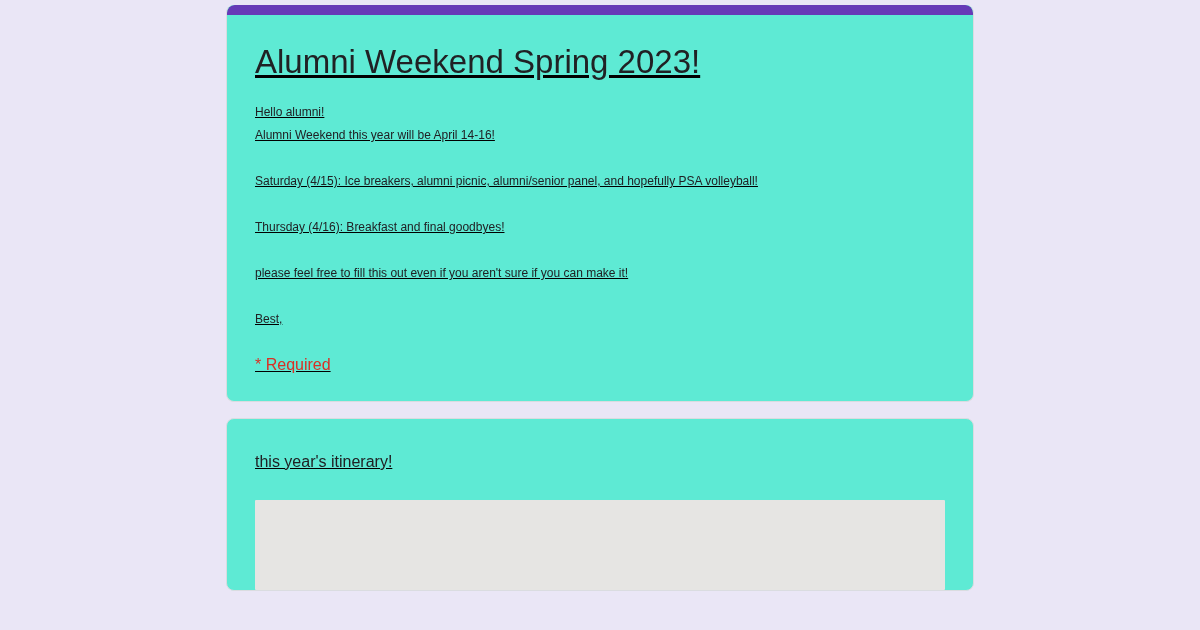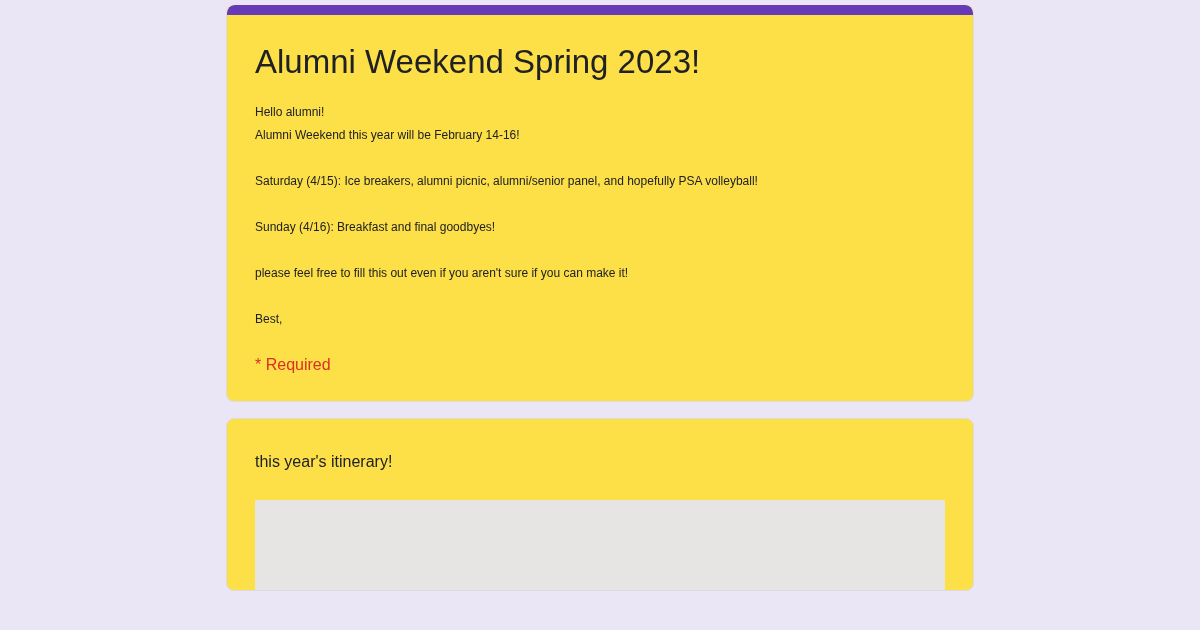--- a/index.html
+++ b/index.html
@@ -24,25 +24,26 @@
   .form-column {
     position: absolute;
     left: 226px;
     top: 5px;
     width: 748px;
   }
 
   
   .card {
     position: relative;
-    background: #fde047;
+    background: #5eead4;
     border: 1px solid #dadce0;
     border-radius: 8px;
     box-sizing: border-box;
     box-shadow: 0 0 0 0 rgba(0,0,0,0);
+    text-decoration: underline;
   }
 
   .card--header {
     border-top: none;
     border-radius: 8px 8px 8px 8px;
     overflow: hidden;
   }
 
   .header-stripe {
     height: 10px;
@@ -119,27 +120,27 @@
 
     <div class="card card--header">
       <div class="header-stripe"></div>
       <div class="card-body">
 
         <h1 class="form-title">Alumni Weekend Spring 2023!</h1>
 
         <div class="form-description">
           <p>
             <span>Hello alumni!</span><br>
-            <span>Alumni Weekend this year will be February 14-16!</span>
+            <span>Alumni Weekend this year will be April 14-16!</span>
           </p>
           <p>
             <span>Saturday (4/15): Ice breakers, alumni picnic, alumni/senior panel, and hopefully PSA volleyball!</span>
           </p>
           <p>
-            <span>Sunday (4/16): Breakfast and final goodbyes!</span>
+            <span>Thursday (4/16): Breakfast and final goodbyes!</span>
           </p>
           <p>
             <span>please feel free to fill this out even if you aren't sure if you can make it!</span>
           </p>
           <p>
             <span>Best,</span><br>
           </p>
         </div>
 
         <div class="required-note">* Required</div>

